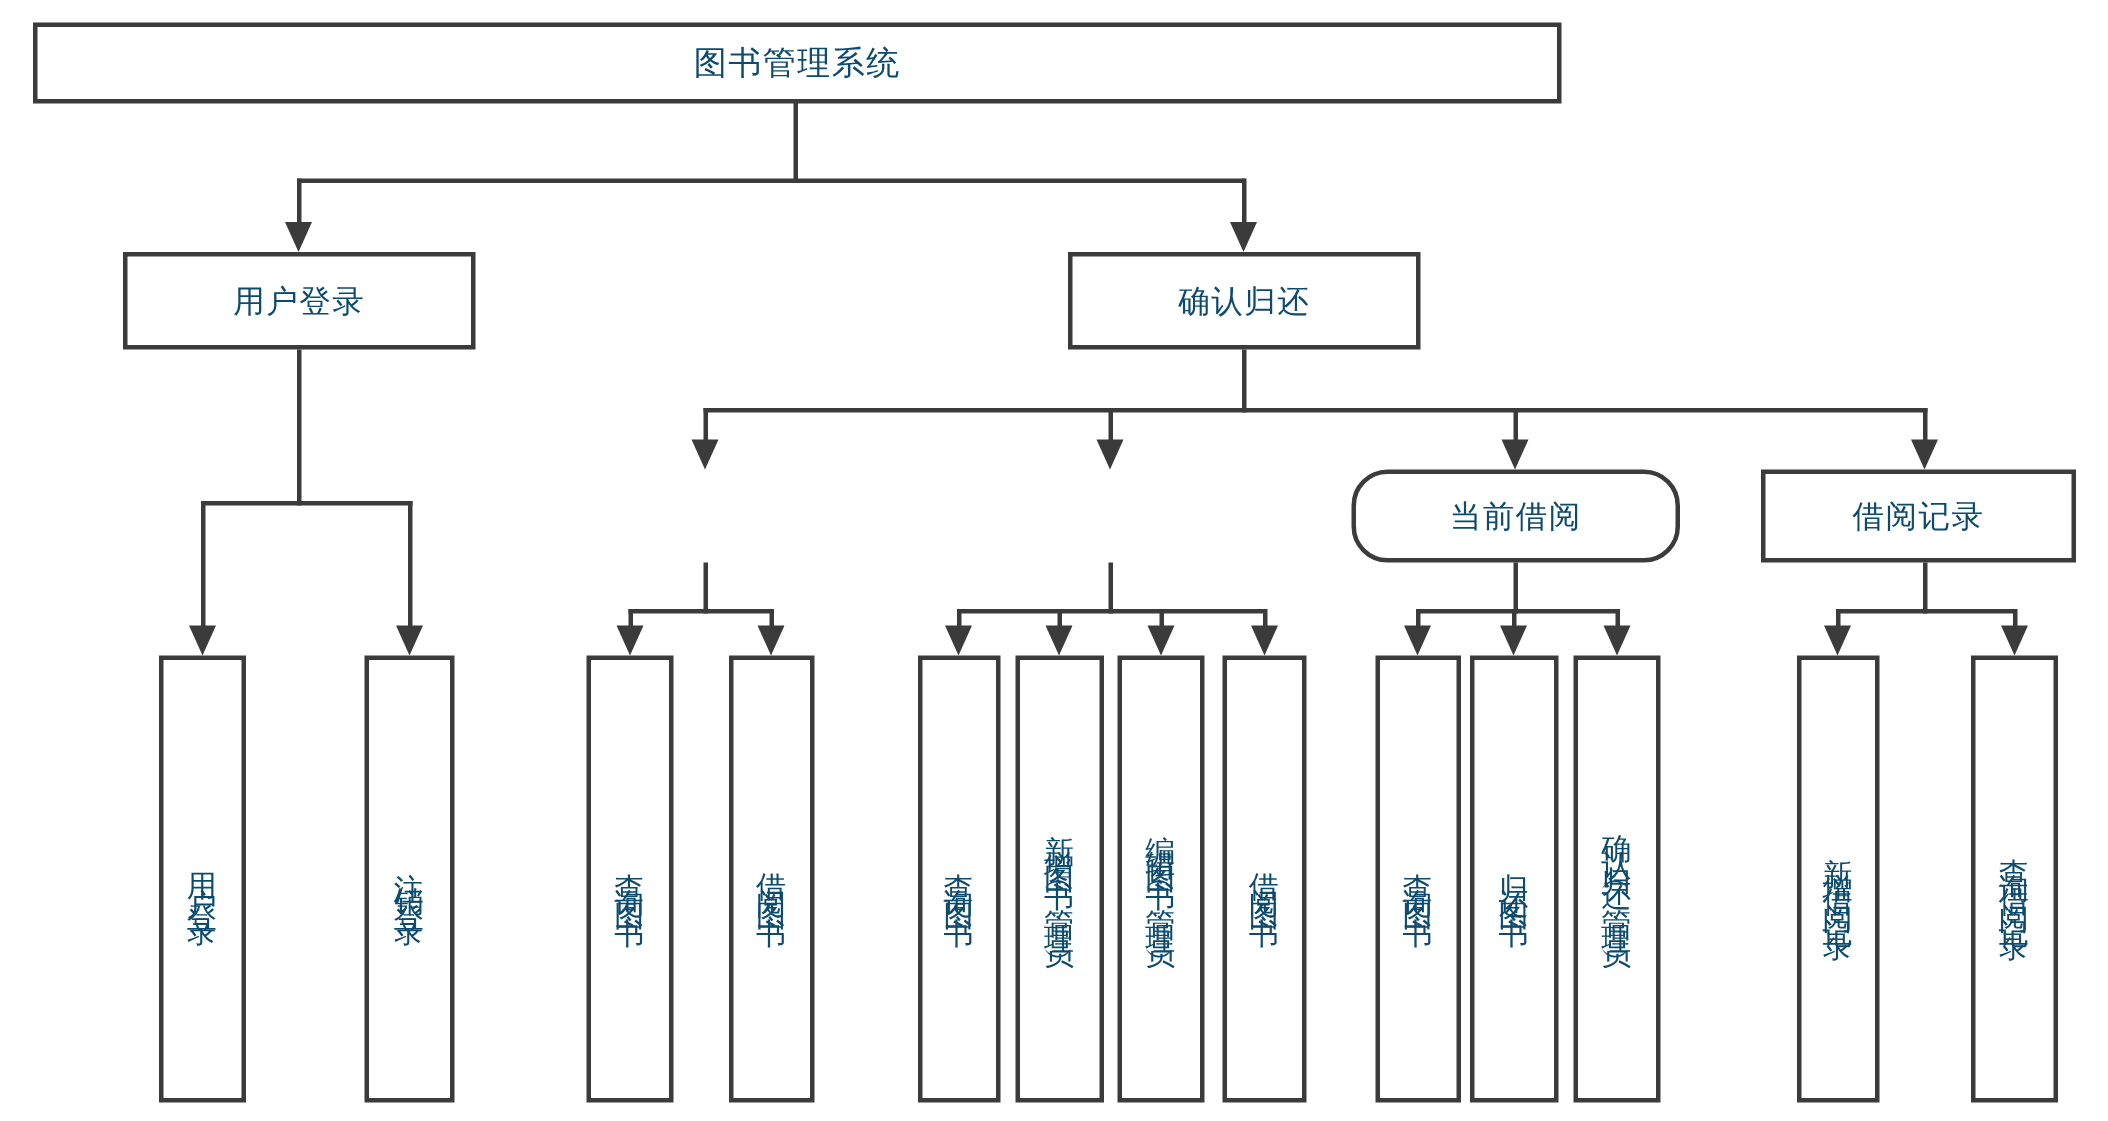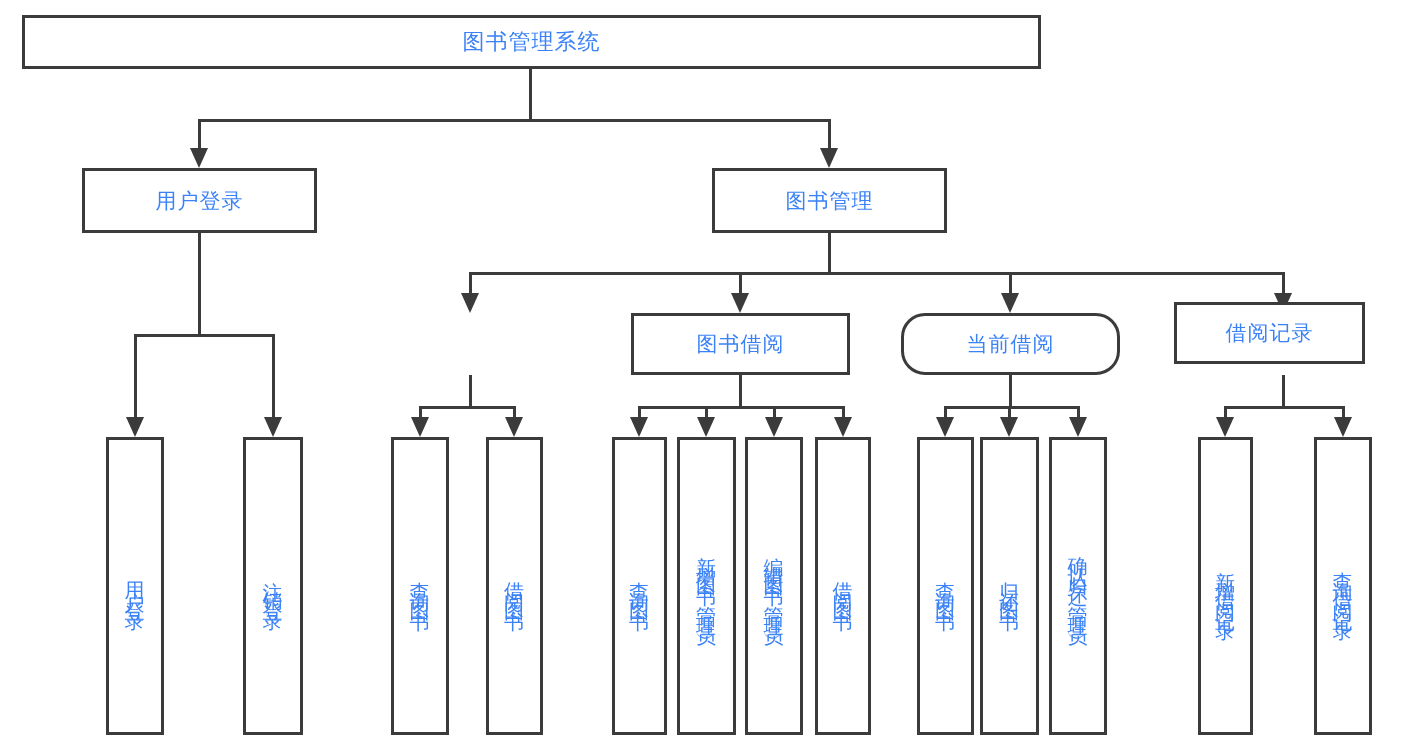--- a/index.html
+++ b/index.html
@@ -4,21 +4,21 @@
 <style>
   html, body { margin:0; padding:0; background:#ffffff; }
   .canvas {
     position:relative; width:1405px; height:747px; background:#ffffff;
     font-family:"DejaVu Sans","Liberation Sans",sans-serif; overflow:hidden;
   }
   .node {
     position:absolute; box-sizing:border-box;
     border:3px solid #3b3b3b; background:#ffffff;
     display:flex; align-items:center; justify-content:center;
-    color:#3b82f6;
+    color:#0c4a6e;
   }
   .node-h { font-size:21px; letter-spacing:1px; }
   .node-root { font-size:22px; }
   .node-v { font-size:20px; }
   .node-v .vtext {
     writing-mode:vertical-rl; text-orientation:mixed;
     letter-spacing:10px; line-height:1; white-space:nowrap;
   }
   .vl { position:absolute; width:2.5px; background:#3b3b3b; }
   .hl { position:absolute; height:2.5px; background:#3b3b3b; }
@@ -46,48 +46,45 @@
   <div class="hl" style="left:198px; top:119px; width:632px;"></div>
   <div class="vl" style="left:198px; top:119px; height:31px;"></div>
   <div class="arr" style="left:190px; top:148px;"></div>
   <div class="vl" style="left:828px; top:119px; height:31px;"></div>
   <div class="arr" style="left:820px; top:148px;"></div>
 
   <div class="node node-h" style="left:82px; top:168px; width:235px; height:65px;">
     <span>用户登录</span>
   </div>
   <div class="node node-h" style="left:712px; top:168px; width:235px; height:65px;">
-    <span>图书管理</span>
+    <span>确认归还</span>
   </div>
 
   <div class="vl" style="left:198px; top:233px; height:104px;"></div>
   <div class="hl" style="left:134px; top:334px; width:141px;"></div>
   <div class="vl" style="left:134px; top:334px; height:85px;"></div>
   <div class="arr" style="left:126px; top:417px;"></div>
   <div class="vl" style="left:272px; top:334px; height:85px;"></div>
   <div class="arr" style="left:264px; top:417px;"></div>
 
   <div class="vl" style="left:828px; top:233px; height:42px;"></div>
   <div class="hl" style="left:469px; top:272px; width:816px;"></div>
   <div class="vl" style="left:469px; top:272px; height:23px;"></div>
   <div class="arr" style="left:461px; top:293px;"></div>
   <div class="vl" style="left:739px; top:272px; height:23px;"></div>
   <div class="arr" style="left:731px; top:293px;"></div>
   <div class="vl" style="left:1009px; top:272px; height:23px;"></div>
   <div class="arr" style="left:1001px; top:293px;"></div>
   <div class="vl" style="left:1282px; top:272px; height:23px;"></div>
   <div class="arr" style="left:1274px; top:293px;"></div>
 
-  <div class="node node-h" style="left:631px; top:313px; width:219px; height:62px;">
-    <span>图书借阅</span>
-  </div>
   <div class="node node-h" style="left:901px; top:313px; width:219px; height:62px;border-radius:24px;">
     <span>当前借阅</span>
   </div>
-  <div class="node node-h" style="left:1174px; top:302px; width:191px; height:62px;">
+  <div class="node node-h" style="left:1174px; top:313px; width:210px; height:62px;">
     <span>借阅记录</span>
   </div>
 
   <div class="vl" style="left:469px; top:375px; height:34px;"></div>
   <div class="hl" style="left:419px; top:406px; width:97px;"></div>
   <div class="vl" style="left:419px; top:406px; height:13px;"></div>
   <div class="arr" style="left:411px; top:417px;"></div>
   <div class="vl" style="left:513px; top:406px; height:13px;"></div>
   <div class="arr" style="left:505px; top:417px;"></div>
 

